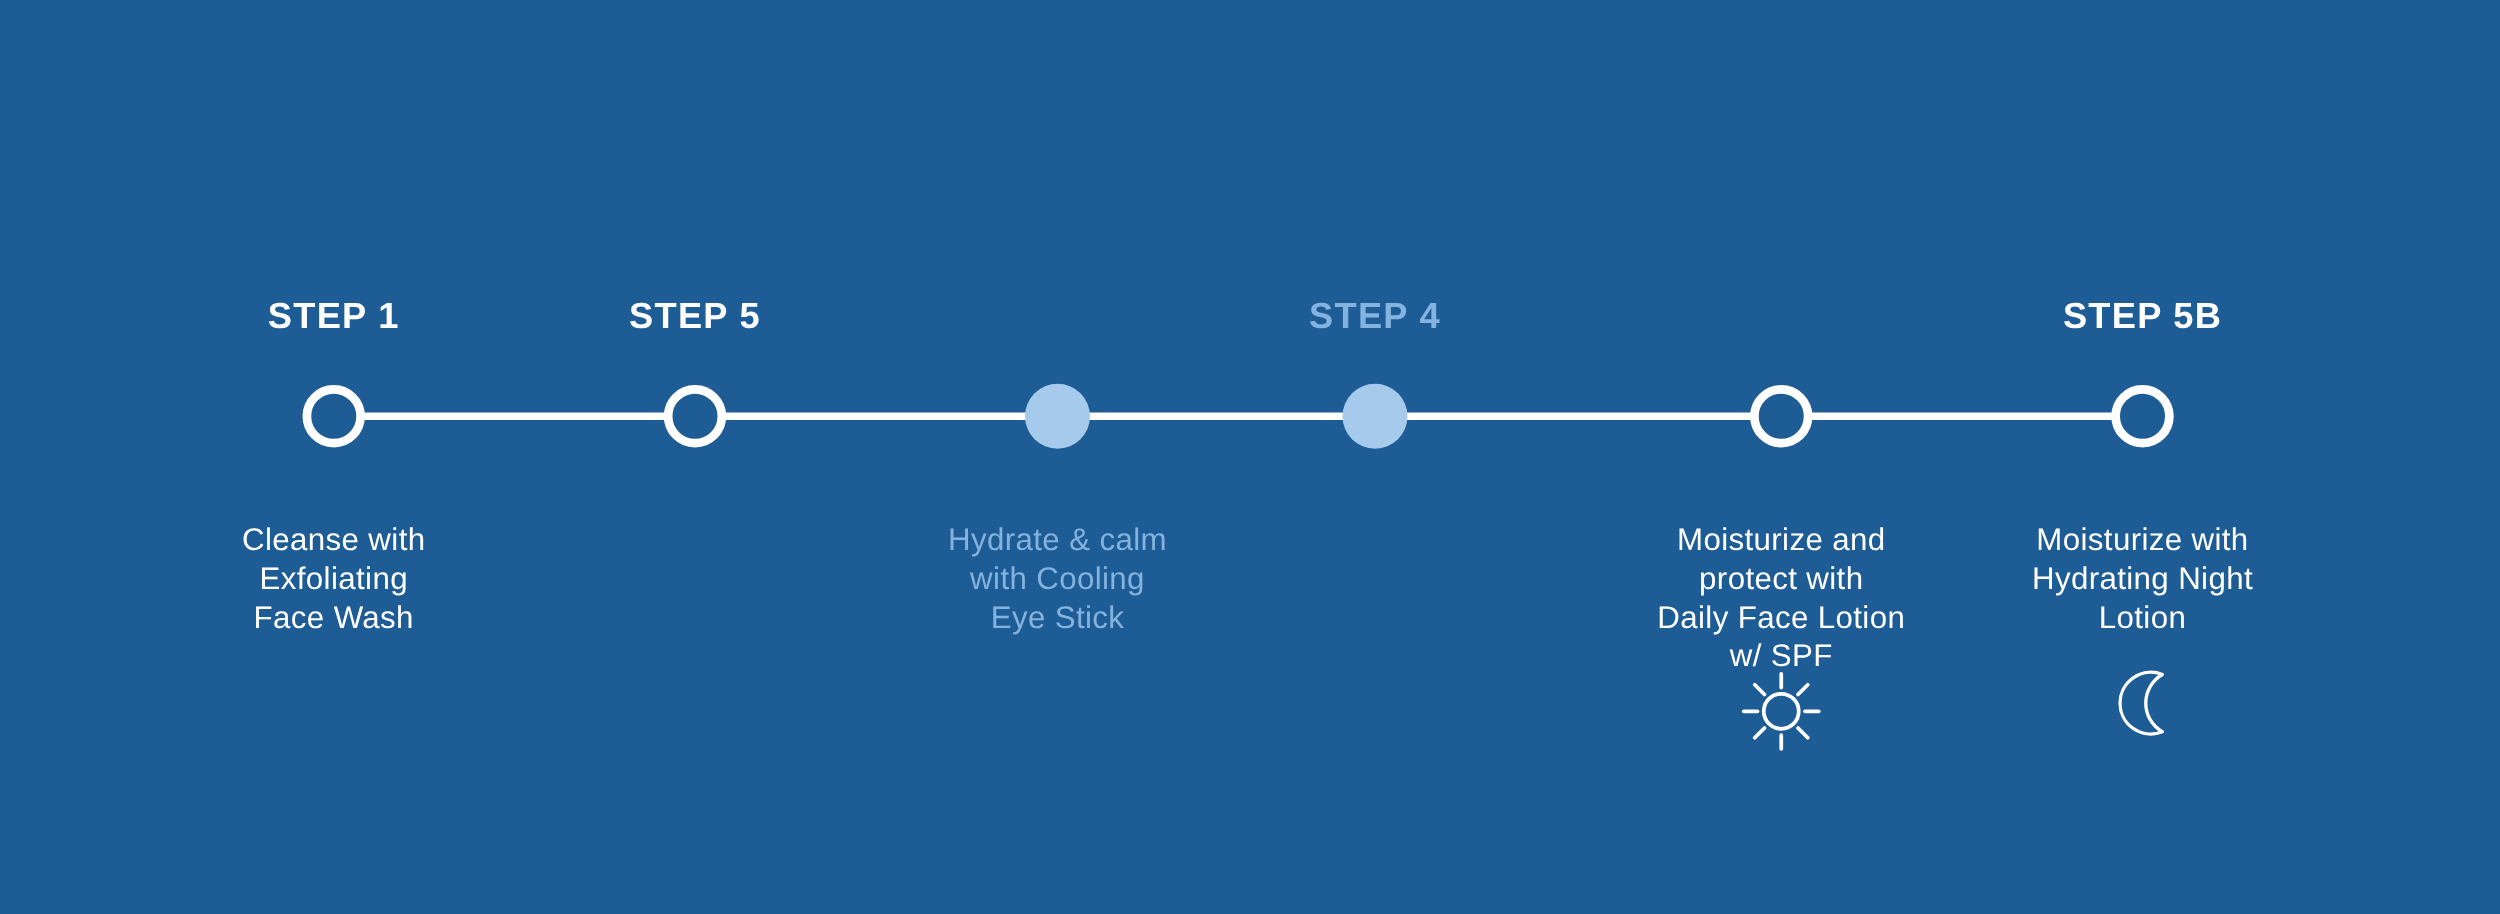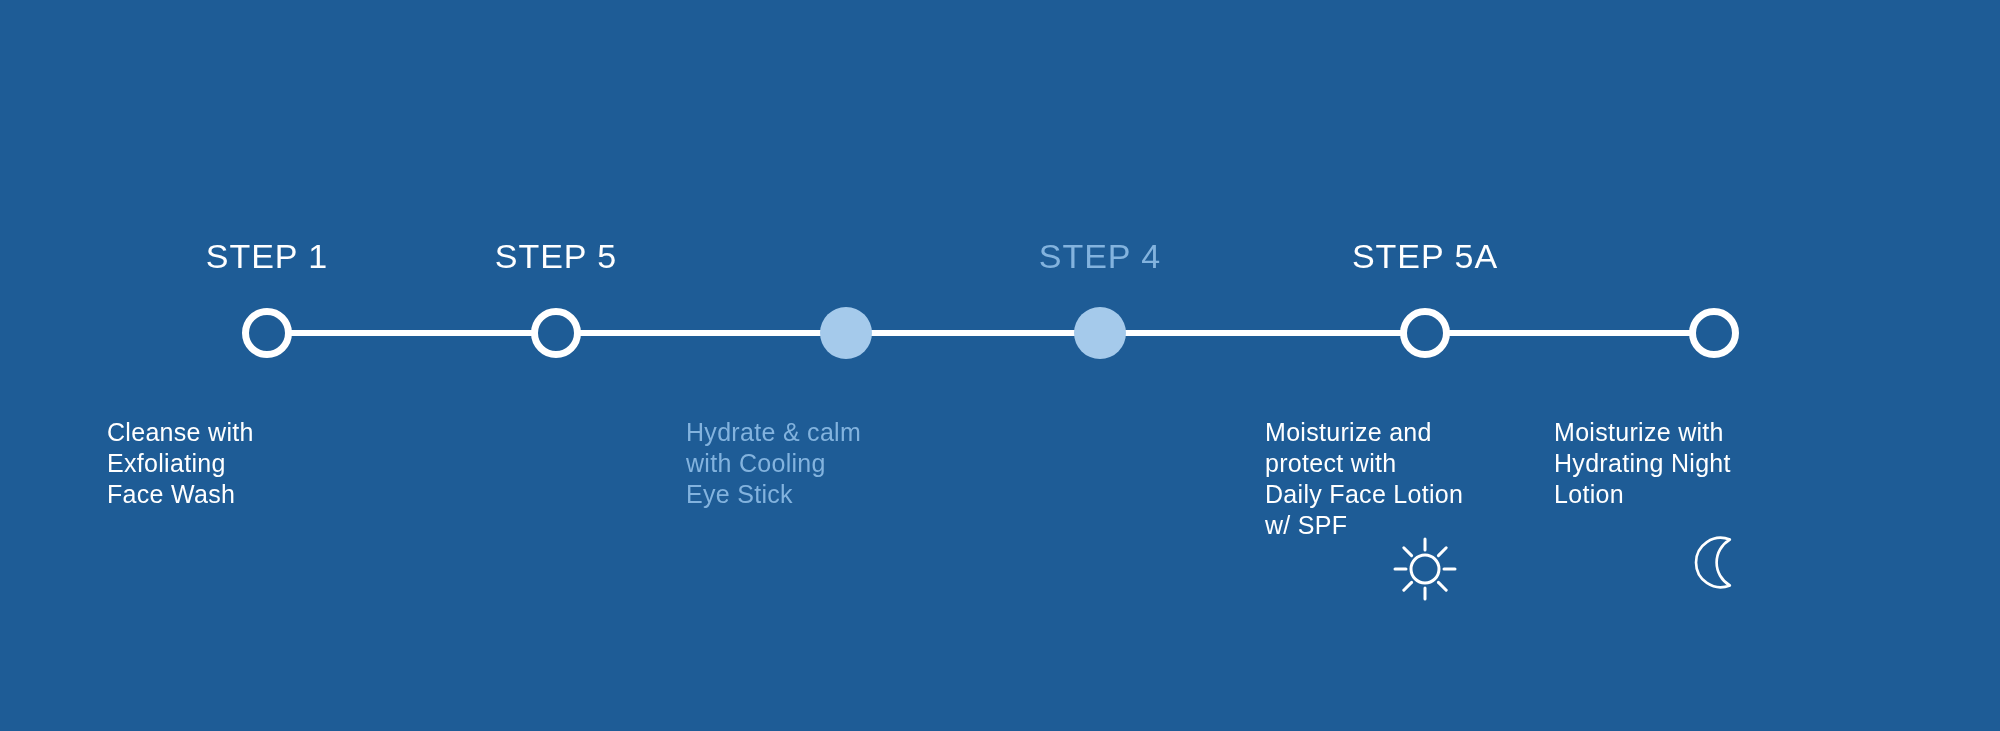--- a/index.html
+++ b/index.html
@@ -33,22 +33,22 @@
     top:0;
     width:320px;
     height:100%;
     z-index:2;
   }
   .step-label{
     position:absolute;
     top:237px;
     width:100%;
     text-align:center;
-    font-size:34px;
-    font-weight:normal;
+    font-size:29px;
+    font-weight:bold;
     letter-spacing:1px;
     color:var(--fg);
   }
   .tone-accent .step-label{color:var(--accent-text);}
   .node{
     position:absolute;
     top:333px;
     left:50%;
     transform:translate(-50%,-50%);
     border-radius:50%;
@@ -62,21 +62,21 @@
   }
   .node-filled{
     width:52px;
     height:52px;
     background:var(--accent-circle);
   }
   .step-desc{
     position:absolute;
     top:417px;
     width:100%;
-    text-align:left;
+    text-align:center;
     font-size:25px;
     line-height:31px;
     letter-spacing:0.3px;
     color:var(--fg);
     white-space:pre-line;
   }
   .tone-accent .step-desc{color:var(--accent-text);}
   .step-icon{
     position:absolute;
     left:50%;
@@ -112,21 +112,20 @@
 with Cooling
 Eye Stick</div>
   </div>
 
   <div class="step tone-accent" style="left:940px;">
     <div class="step-label">STEP 4</div>
     <div class="node node-filled"></div>
   </div>
 
   <div class="step tone-white" style="left:1265px;">
-    <div class="step-label">STEP 5A</div>
     <div class="node node-outline"></div>
     <div class="step-desc">Moisturize and
 protect with
 Daily Face Lotion
 w/ SPF</div>
     <div class="step-icon icon-sun" style="display: block;">
       <svg width="64" height="64" viewBox="0 0 64 64" fill="none" stroke="#ffffff" stroke-width="3" stroke-linecap="round">
         <circle cx="32" cy="32" r="14"></circle>
         <line x1="51" y1="32" x2="62" y2="32"></line>
         <line x1="13" y1="32" x2="2" y2="32"></line>
@@ -134,20 +133,21 @@
         <line x1="32" y1="13" x2="32" y2="2"></line>
         <line x1="45.4" y1="45.4" x2="53.2" y2="53.2"></line>
         <line x1="18.6" y1="18.6" x2="10.8" y2="10.8"></line>
         <line x1="45.4" y1="18.6" x2="53.2" y2="10.8"></line>
         <line x1="18.6" y1="45.4" x2="10.8" y2="53.2"></line>
       </svg>
     </div>
   </div>
 
   <div class="step tone-white" style="left:1554px;">
+    <div class="step-label">STEP 5B</div>
     <div class="node node-outline"></div>
     <div class="step-desc">Moisturize with
 Hydrating Night
 Lotion</div>
     <div class="step-icon icon-moon" style="display: block;">
       <svg width="46" height="67" viewBox="0 0 52 76" fill="none" stroke="#ffffff" stroke-width="3" stroke-linejoin="round">
         <path d="M44,12 A28,28 0 1 0 44,64 A30,30 0 0 1 44,12 Z"></path>
       </svg>
     </div>
   </div>

